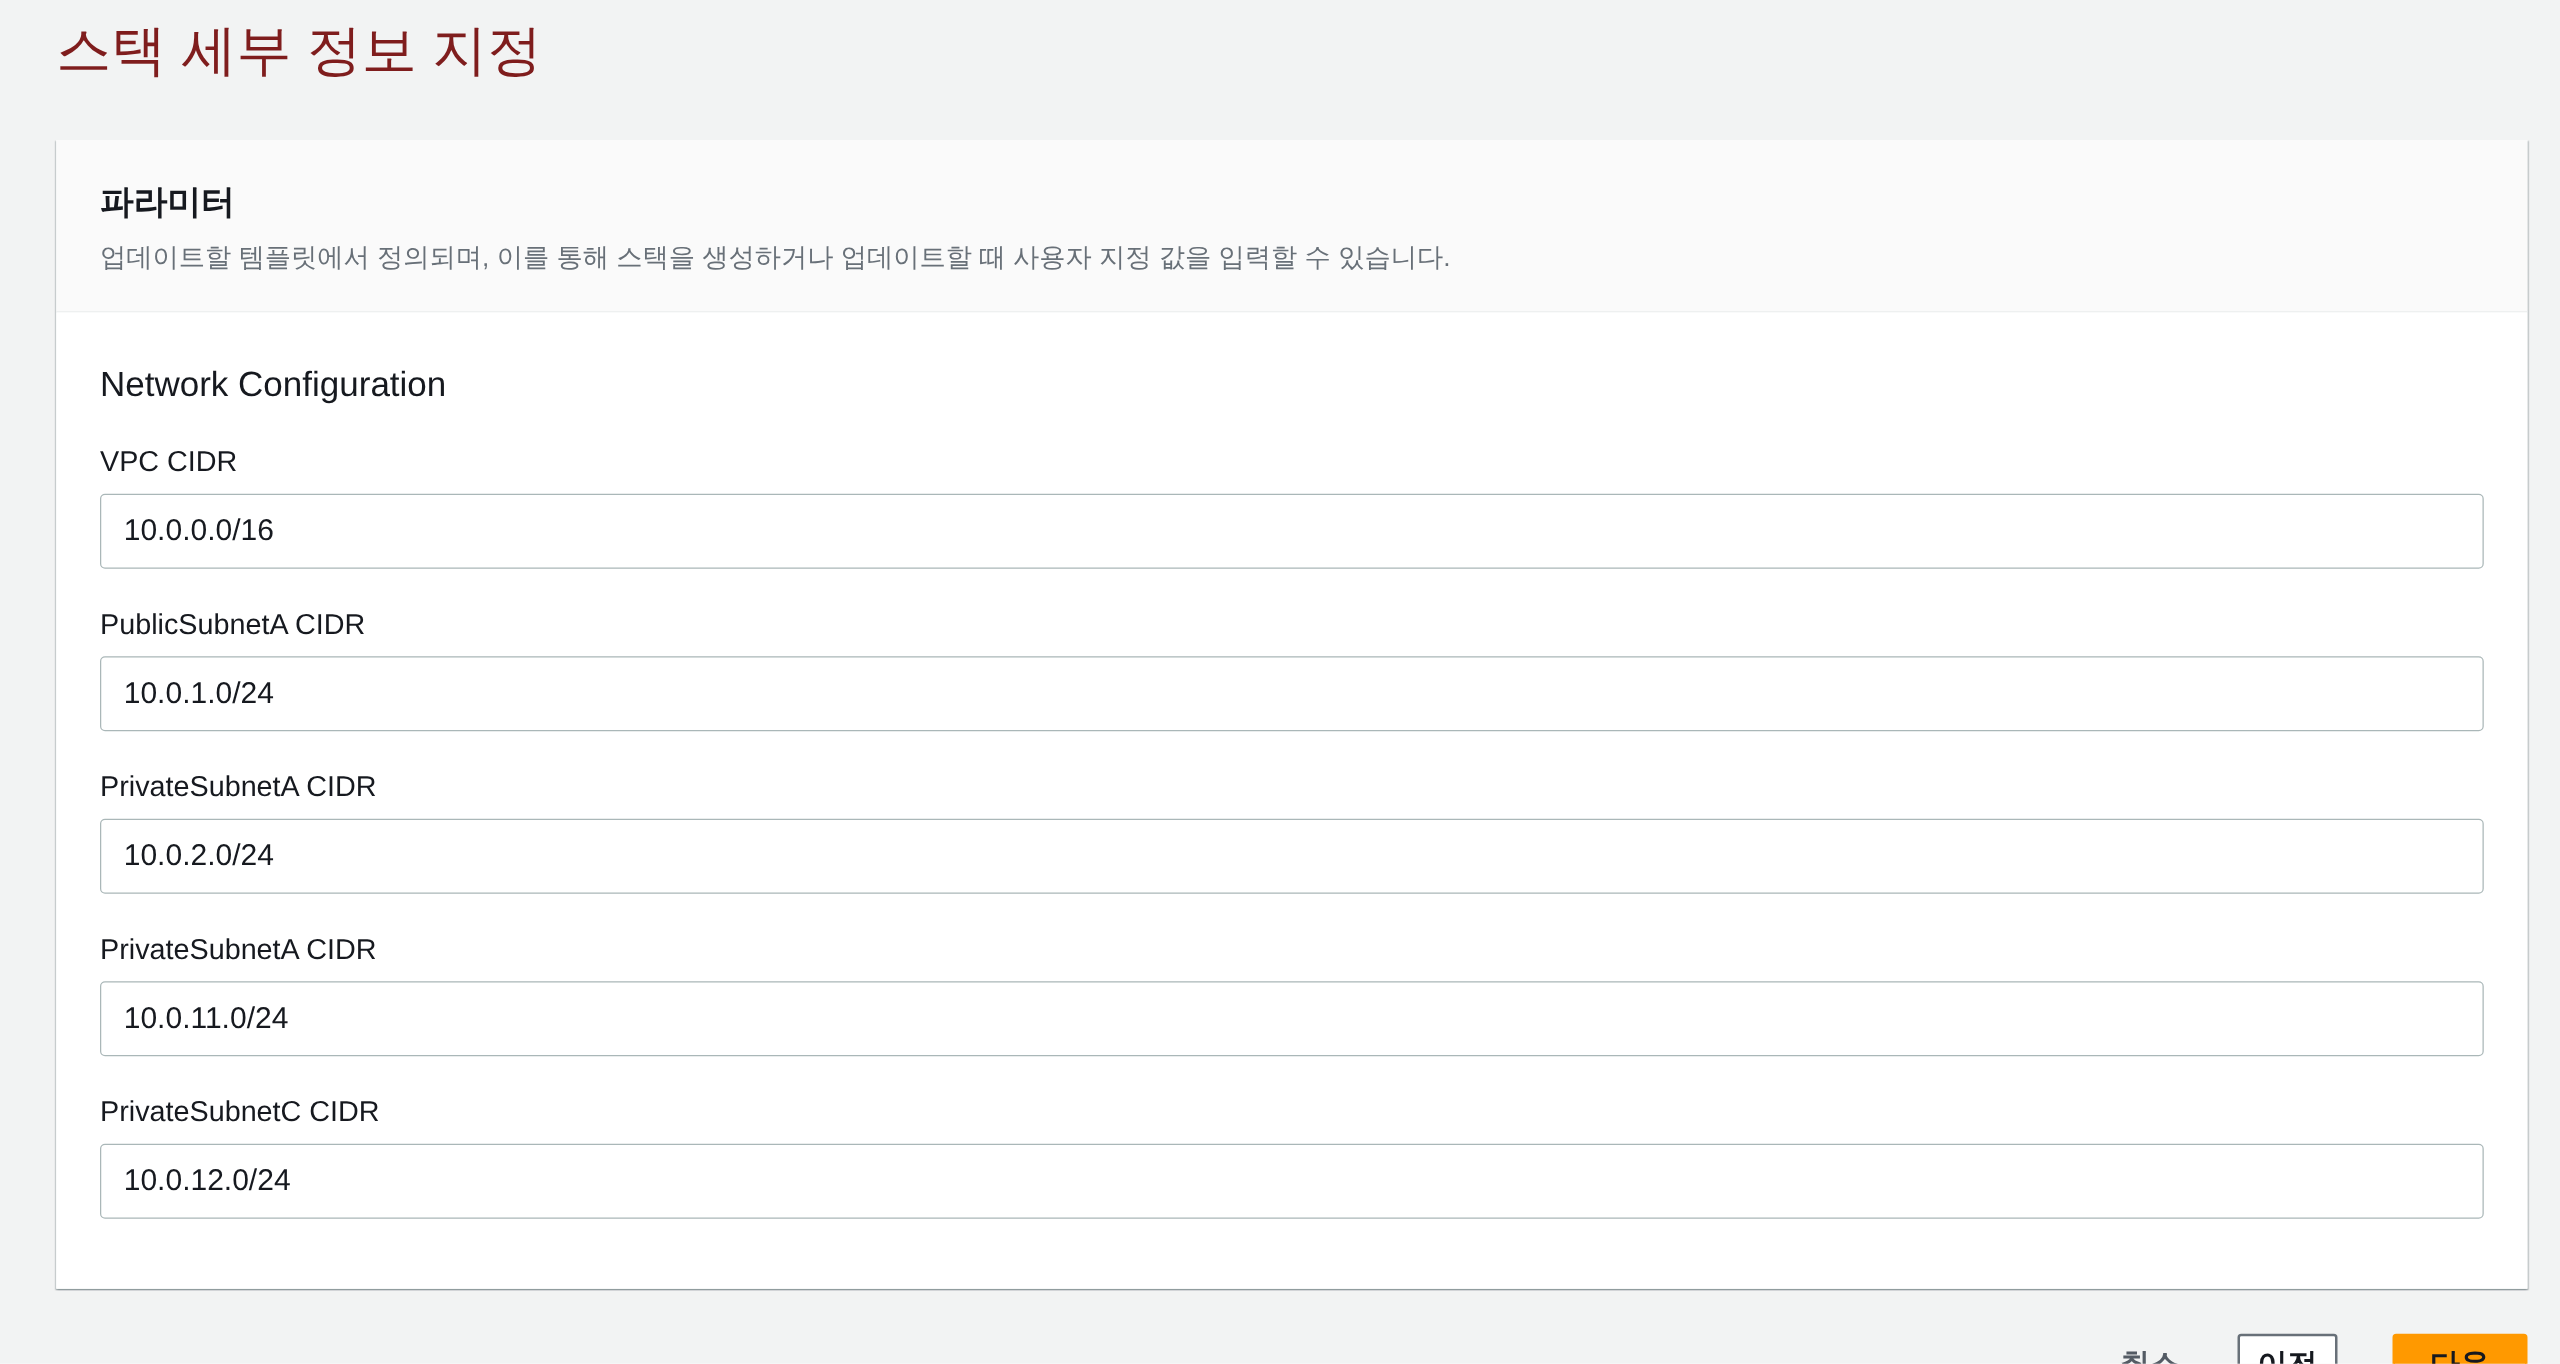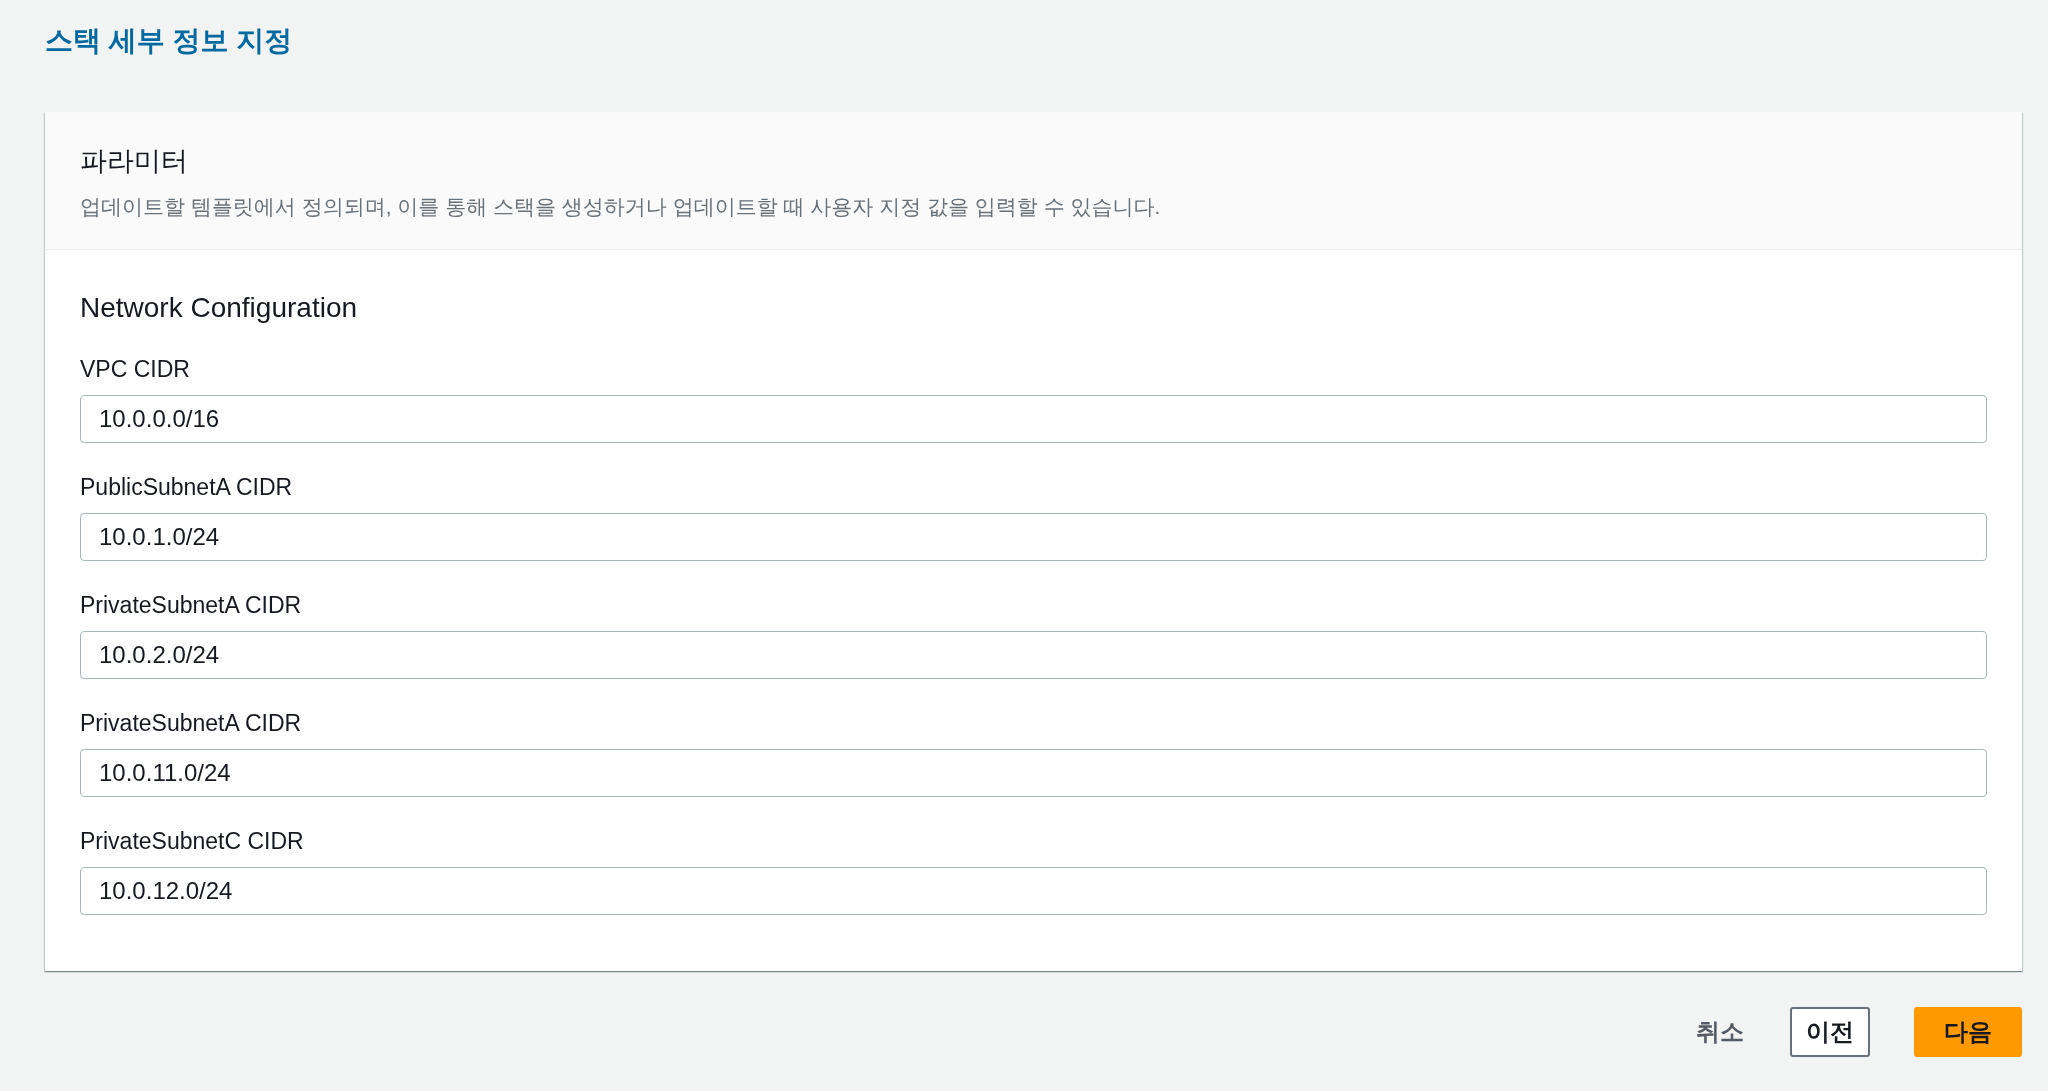--- a/index.html
+++ b/index.html
@@ -9,42 +9,42 @@
     height: 1091px;
     background: #f2f3f3;
     font-family: "Liberation Sans", "DejaVu Sans", sans-serif;
     color: #16191f;
     overflow: hidden;
   }
   .page {
     padding: 10px 26px 0 45px;
   }
   .page-title {
-    font-size: 28px;
-    font-weight: 700;
+    font-size: 44px;
+    font-weight: 400;
     line-height: 50px;
     margin: 6px 0 0 0;
-    color: #0369a1;
+    color: #7f1d1d;
   }
   .card {
     margin-top: 46px;
     background: #ffffff;
     border-radius: 0;
     box-shadow: 0 1px 1px 0 rgba(0,28,36,0.30),
                 1px 1px 1px 0 rgba(0,28,36,0.15),
                 -1px 1px 1px 0 rgba(0,28,36,0.15);
   }
   .card-header {
     background: #fafafa;
     border-bottom: 1px solid #eaeded;
     padding: 31px 35px 28px 35px;
   }
   .card-title {
     font-size: 27px;
-    font-weight: 400;
+    font-weight: 700;
     margin: 0 0 14px 0;
     color: #16191f;
   }
   .card-desc {
     font-size: 21px;
     font-weight: 400;
     margin: 0;
     color: #687078;
     line-height: 28px;
   }
@@ -63,21 +63,21 @@
   .field-label {
     display: block;
     font-size: 23px;
     color: #16191f;
     margin-bottom: 13px;
     line-height: 26px;
   }
   .field-input {
     display: block;
     width: 100%;
-    height: 48px;
+    height: 60px;
     background: #ffffff;
     border: 1px solid #aab7b8;
     border-radius: 4px;
     padding: 0 18px;
     font-size: 24px;
     color: #16191f;
     font-family: inherit;
     outline: none;
   }
   .actions {

